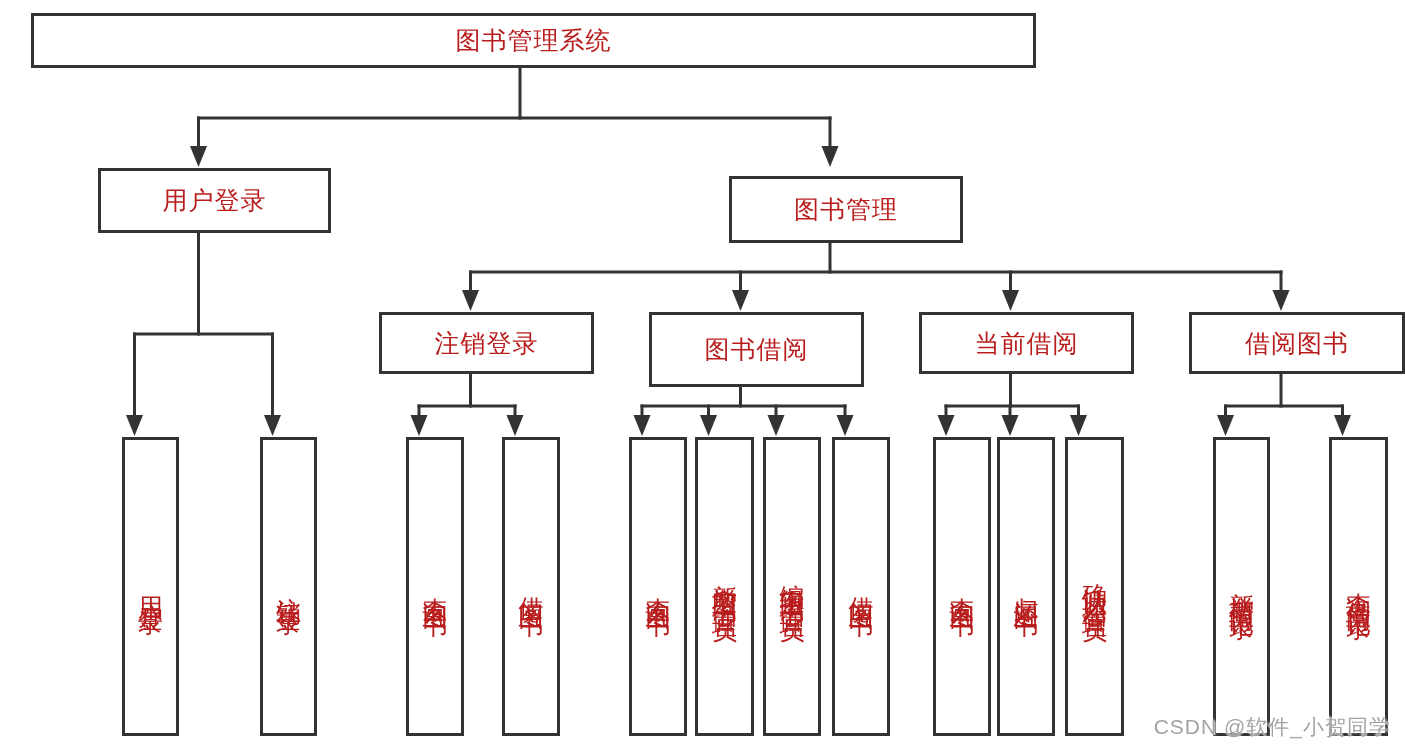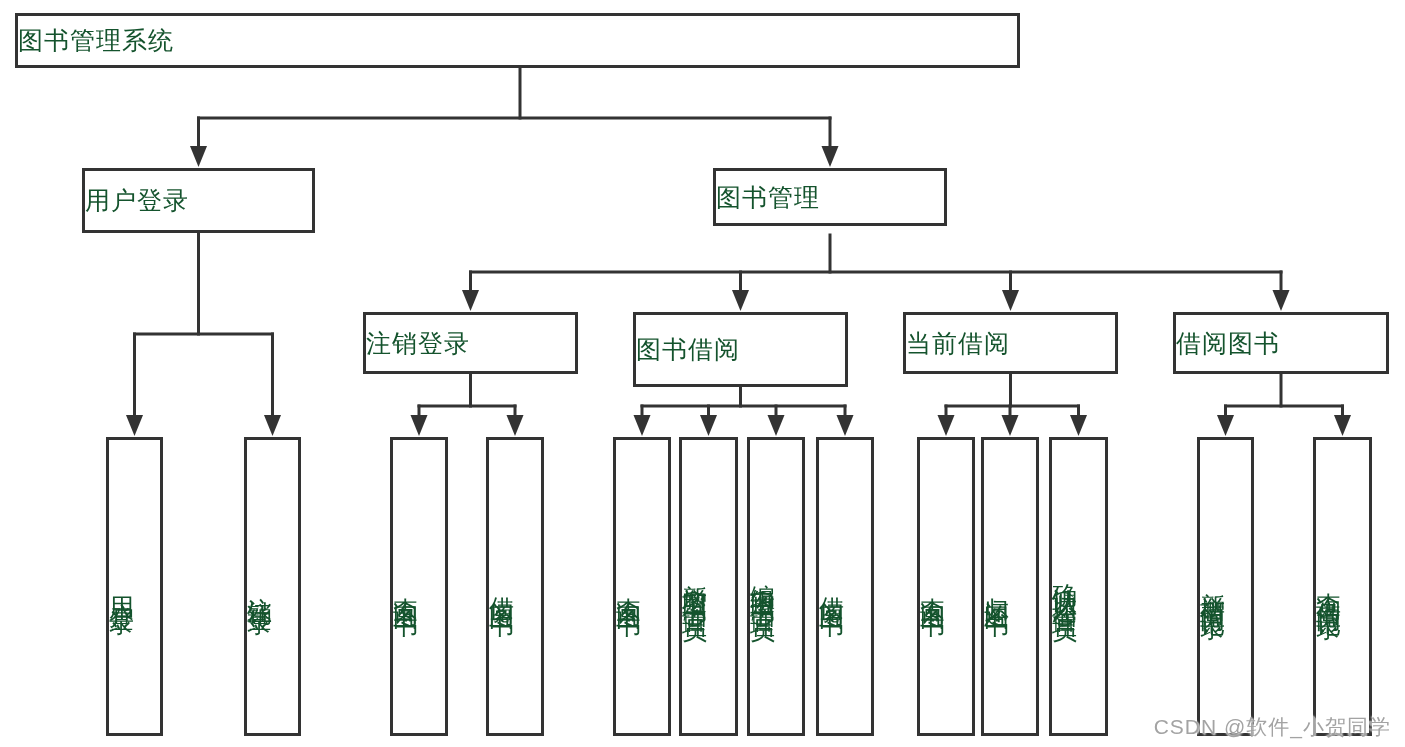--- a/index.html
+++ b/index.html
@@ -11,22 +11,23 @@
     overflow:hidden;
   }
   #connectors{position:absolute;left:0;top:0;}
   .box{
     position:absolute;
     box-sizing:border-box;
     border:3px solid #333333;
     background:#ffffff;
     display:flex;
     align-items:center;
-    justify-content:flex-start;
-    color:#14532d;
+    justify-content:center;
+    color:#b91c1c;
+    margin-left:16px;
   }
   .box.h span{
     font-size:25px;
     letter-spacing:1px;
     white-space:nowrap;
   }
   .box.v span{
     writing-mode:vertical-rl;
     text-orientation:mixed;
     font-size:25px;
@@ -105,21 +106,21 @@
       <polygon points="1334,415 1351,415 1342.5,436" fill="#333333"></polygon>
     </svg>
 
   <div class="box h" style="left:15px;top:13px;width:1005px;height:55px;">
     <span>图书管理系统</span>
   </div>
 
   <div class="box h" style="left:82px;top:168px;width:233px;height:65px;">
     <span>用户登录</span>
   </div>
-  <div class="box h" style="left:713px;top:168px;width:234px;height:58px;">
+  <div class="box h" style="left:713px;top:176px;width:234px;height:67px;">
     <span>图书管理</span>
   </div>
 
   <div class="box h" style="left:363px;top:312px;width:215px;height:62px;">
     <span>注销登录</span>
   </div>
   <div class="box h" style="left:633px;top:312px;width:215px;height:75px;">
     <span>图书借阅</span>
   </div>
   <div class="box h" style="left:903px;top:312px;width:215px;height:62px;">

